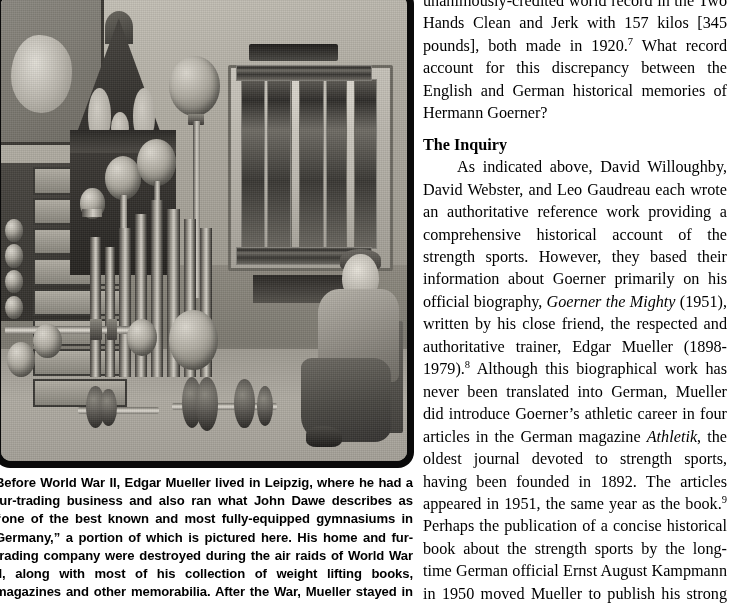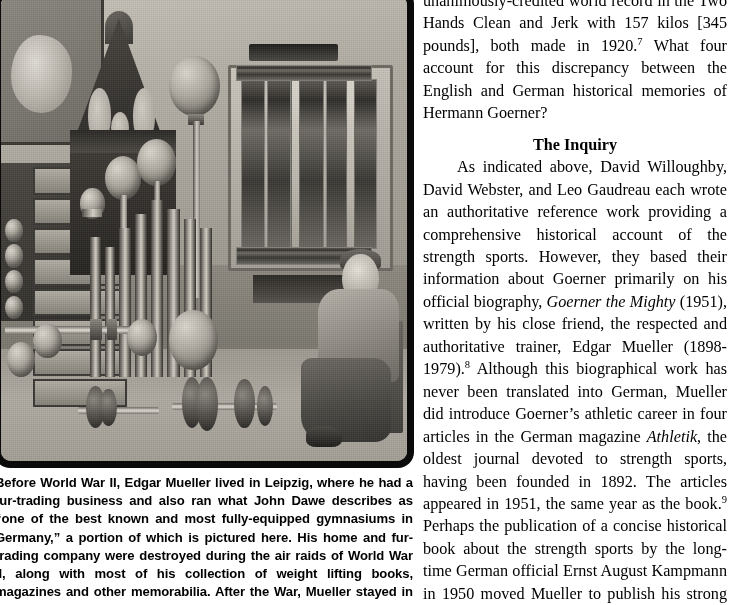--- a/index.html
+++ b/index.html
@@ -258,21 +258,20 @@
     text-align: justify;
   }
   #right-column p {
     margin: 0;
     text-align: justify;
     hyphens: none;
   }
   .indent { text-indent: 34px; }
   .sec-head {
     font-weight: bold;
-    text-align: center;
     margin: 9px 0 0 0;
     font-size: 16.2px;
     line-height: 22.45px;
   }
   .it { font-style: italic; }
   .fn {
     font-size: 10.5px;
     vertical-align: super;
     line-height: 0;
   }
@@ -380,20 +379,20 @@
 
       </div>
     </figure>
 
     <div id="figure-caption">Before World War II, Edgar Mueller lived in Leipzig, where he had a fur-trading business and also ran what John Dawe describes as “one of the best known and most fully-equipped gymnasiums in Germany,” a portion of which is pictured here.  His home and fur-trading company were destroyed during the air raids of World War II, along with most of his collection of weight lifting books, magazines and other memorabilia.  After the War, Mueller stayed in Leipzig, trying to keep his gym alive until 1947, when he moved to Braunschweig, West Germany to escape living under a repressive</div>
 
   </div>
 
   <div id="right-column">
 
-    <p><span>unanimously-credited world record in the Two Hands Clean and Jerk with 157 kilos [345 pounds], both made in 1920.</span><span class="fn">7</span><span>  What four account for this discrepancy between the English and German historical memories of Hermann Goerner?</span></p>
+    <p><span>unanimously-credited world record in the Two Hands Clean and Jerk with 157 kilos [345 pounds], both made in 1920.</span><span class="fn">7</span><span>  What record account for this discrepancy between the English and German historical memories of Hermann Goerner?</span></p>
 
     <h2 class="sec-head">The Inquiry</h2>
 
     <p class="indent"><span>As indicated above, David Willoughby, David Webster, and Leo Gaudreau each wrote an authoritative reference work providing a comprehensive historical account of the strength sports.  However, they based their information about Goerner primarily on his official biography, </span><span class="it">Goerner the Mighty</span><span> (1951), written by his close friend, the respected and authoritative trainer, Edgar Mueller (1898-1979).</span><span class="fn">8</span><span>  Although this biographical work has never been translated into German, Mueller did introduce Goerner’s athletic career in four articles in the German magazine </span><span class="it">Athletik</span><span>, the oldest journal devoted to strength sports, having been founded in 1892.  The articles appeared in 1951, the same year as the book.</span><span class="fn">9</span><span>  Perhaps the publication of a concise historical book about the strength sports by the long-time German official Ernst August Kampmann in 1950 moved Mueller to publish his strong response in </span></p>
 
   </div>
 </div>
 
 </body></html>

